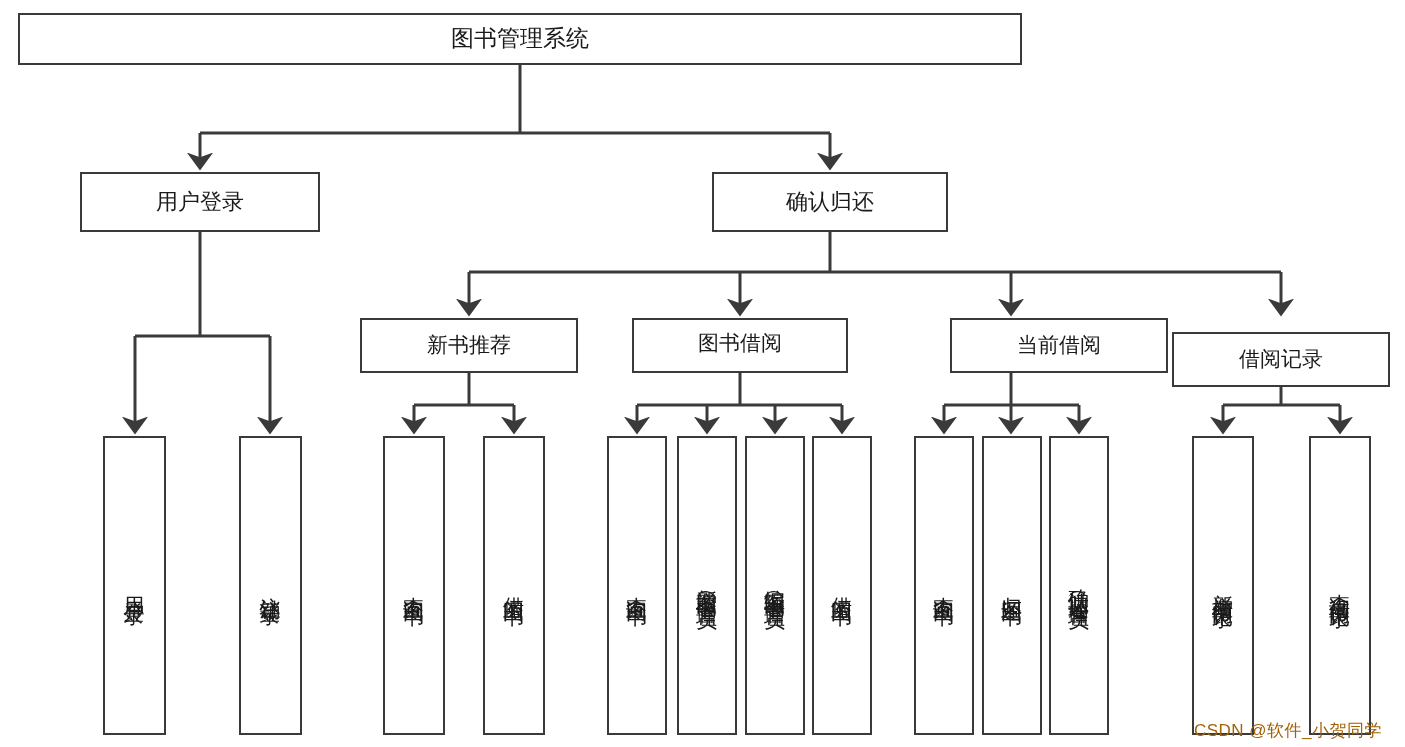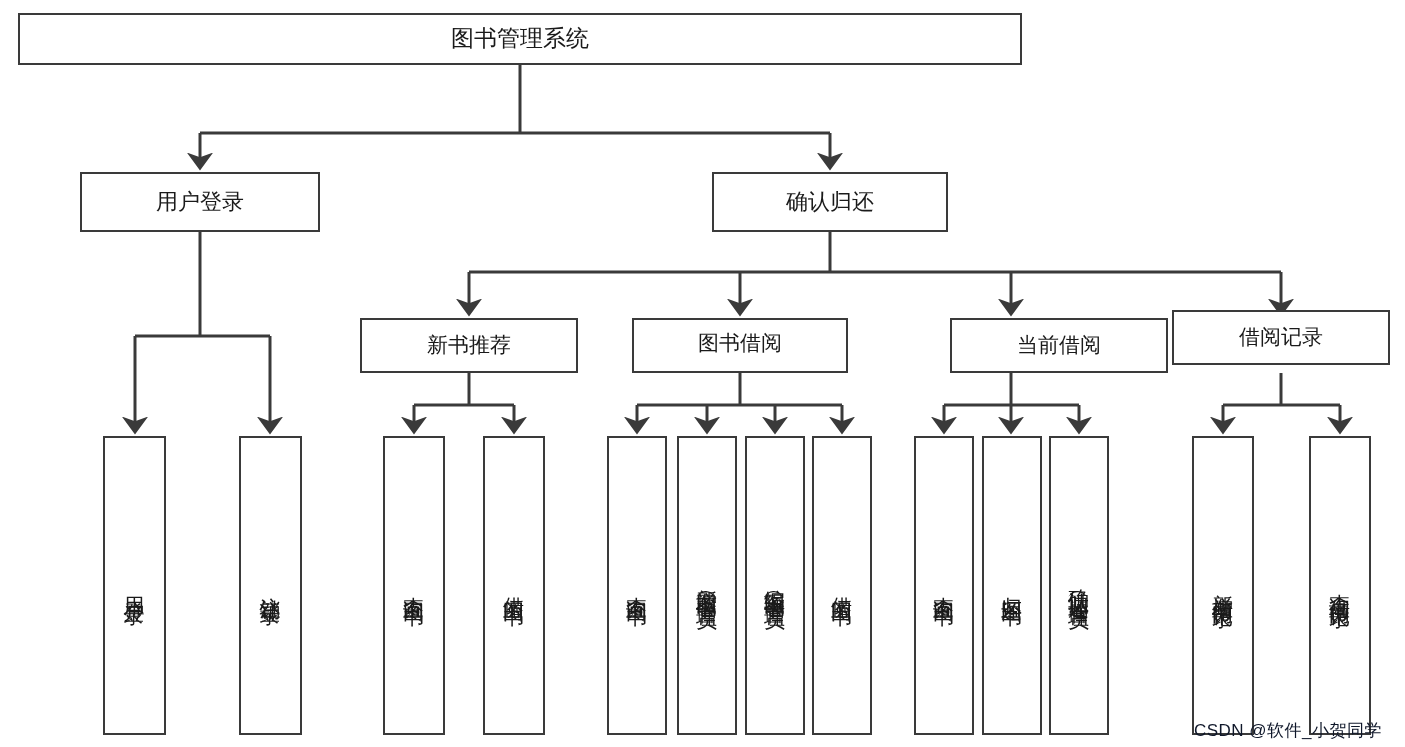--- a/index.html
+++ b/index.html
@@ -61,21 +61,21 @@
   }
   .hlabel {
     white-space: nowrap;
     display: block;
   }
   #watermark {
     position: absolute;
     right: 8px;
     bottom: 5px;
     font-size: 17px;
-    color: #0f172a;
+    color: #a16207;
     white-space: nowrap;
     letter-spacing: 0.5px;
   }
 </style>
 </head>
 <body>
 
 <div id="canvas">
 
   <svg id="edges" viewBox="0 0 1405 747">
@@ -141,21 +141,21 @@
 
   <div class="node level2" style="left:360px; top:318px; width:218px; height:55px;">
     <span class="hlabel">新书推荐</span>
   </div>
   <div class="node level2" style="left:632px; top:318px; width:216px; height:55px;font-family:Liberation Mono, monospace;">
     <span class="hlabel">图书借阅</span>
   </div>
   <div class="node level2" style="left:950px; top:318px; width:218px; height:55px;">
     <span class="hlabel">当前借阅</span>
   </div>
-  <div class="node level2" style="left:1172px; top:310px; width:218px; height:55px;">
+  <div class="node level2" style="left:1172px; top:332px; width:218px; height:55px;">
     <span class="hlabel">借阅记录</span>
   </div>
 
   <div class="node leaf" style="left:103px; top:436px; width:63px; height:299px;">
     <span class="vlabel">用户登录</span>
   </div>
   <div class="node leaf" style="left:239px; top:436px; width:63px; height:299px;">
     <span class="vlabel">注销登录</span>
   </div>
 

